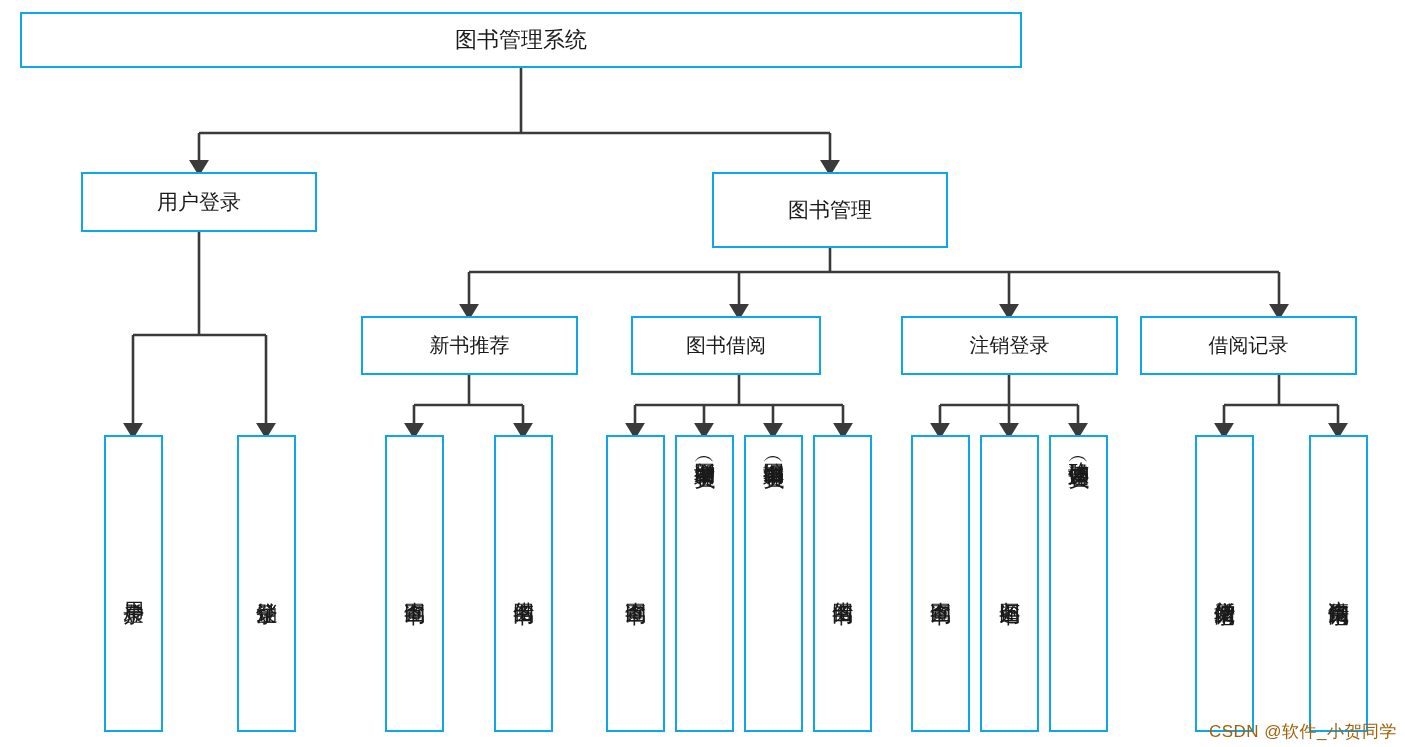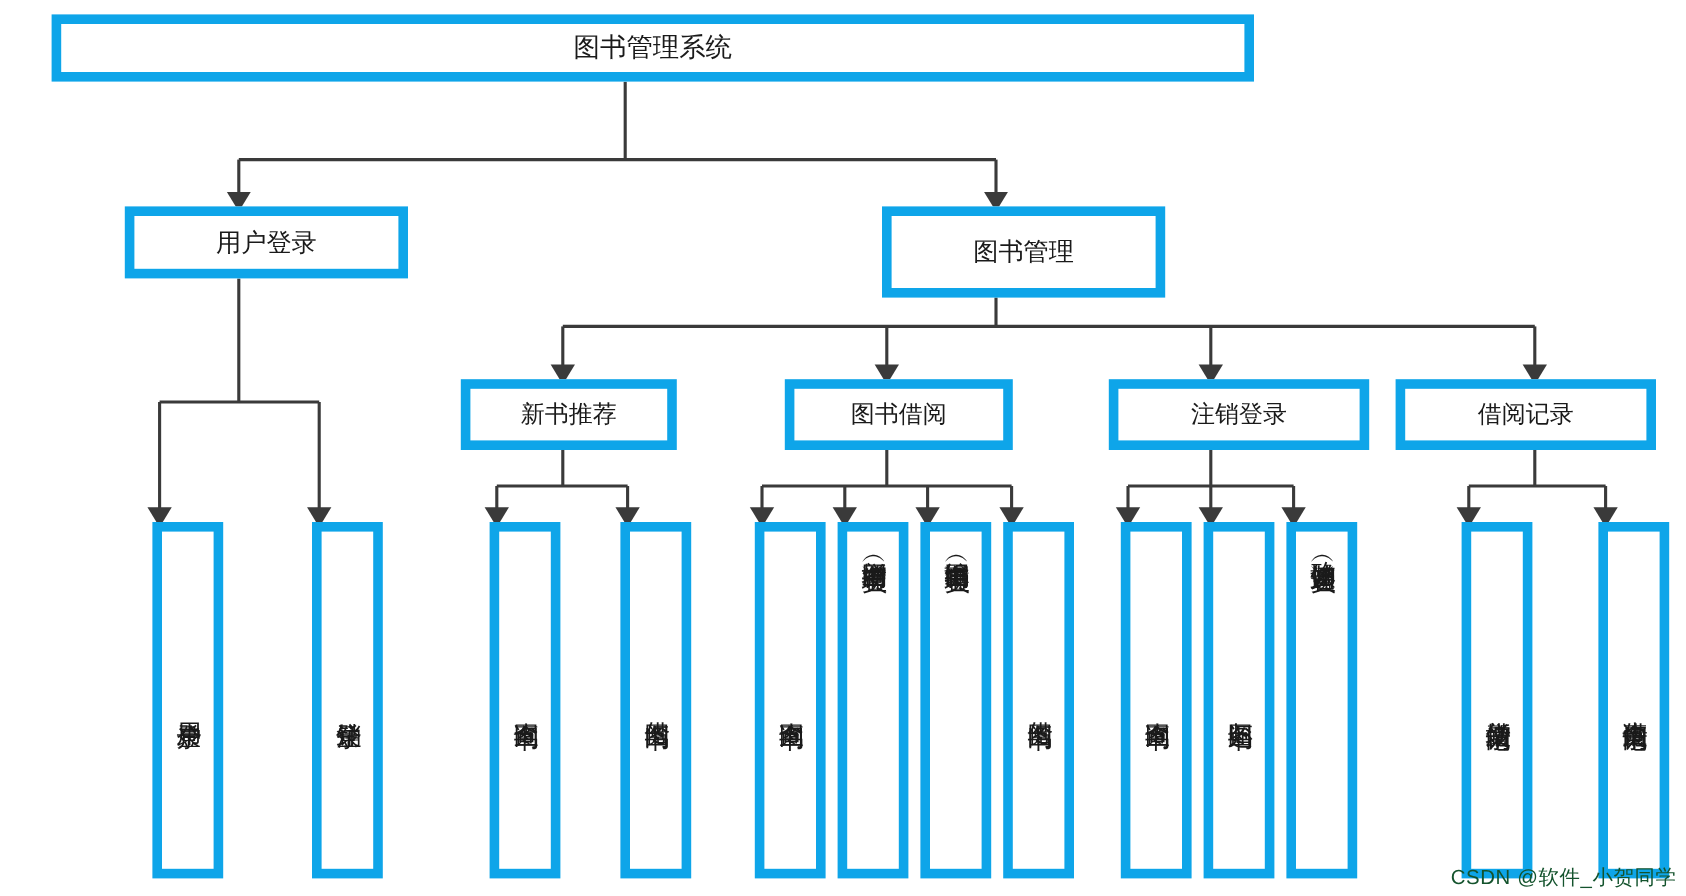--- a/index.html
+++ b/index.html
@@ -23,26 +23,25 @@
     left: 0;
     top: 0;
     width: 1405px;
     height: 747px;
     pointer-events: none;
   }
   .node {
     position: absolute;
     box-sizing: border-box;
     background: #ffffff;
-    border: 8px solid #0ea5e9;
+    border: 2px solid #0ea5e9;
     display: flex;
     align-items: center;
     justify-content: center;
     color: #1a1a1a;
-    margin-left: 23px;
   }
   .node.root {
     font-size: 22px;
   }
   .node.level2 {
     font-size: 21px;
   }
   .node.level3 {
     font-size: 20px;
   }
@@ -69,21 +68,21 @@
   }
   .leaf-inner.top-aligned {
     align-items: flex-start;
     padding-top: 2px;
   }
   #watermark {
     position: absolute;
     right: 8px;
     bottom: 4px;
     font-size: 17px;
-    color: #14532d;
+    color: #a16207;
     white-space: nowrap;
     letter-spacing: 0.5px;
   }
 </style>
 </head>
 <body>
 
 <div id="diagram-root">
 
   <svg id="edge-layer" viewBox="0 0 1405 747" width="1405" height="747" xmlns="http://www.w3.org/2000/svg">
@@ -143,21 +142,21 @@
     <span>图书管理系统</span>
   </div>
 
   <div class="node level2" style="left:81px; top:172px; width:236px; height:60px;">
     <span>用户登录</span>
   </div>
   <div class="node level2" style="left:712px; top:172px; width:236px; height:76px;">
     <span>图书管理</span>
   </div>
 
-  <div class="node level3" style="left:361px; top:316px; width:180px; height:59px;">
+  <div class="node level3" style="left:361px; top:316px; width:217px; height:59px;">
     <span>新书推荐</span>
   </div>
   <div class="node level3" style="left:631px; top:316px; width:190px; height:59px;">
     <span>图书借阅</span>
   </div>
   <div class="node level3" style="left:901px; top:316px; width:217px; height:59px;">
     <span>注销登录</span>
   </div>
   <div class="node level3" style="left:1140px; top:316px; width:217px; height:59px;">
     <span>借阅记录</span>

